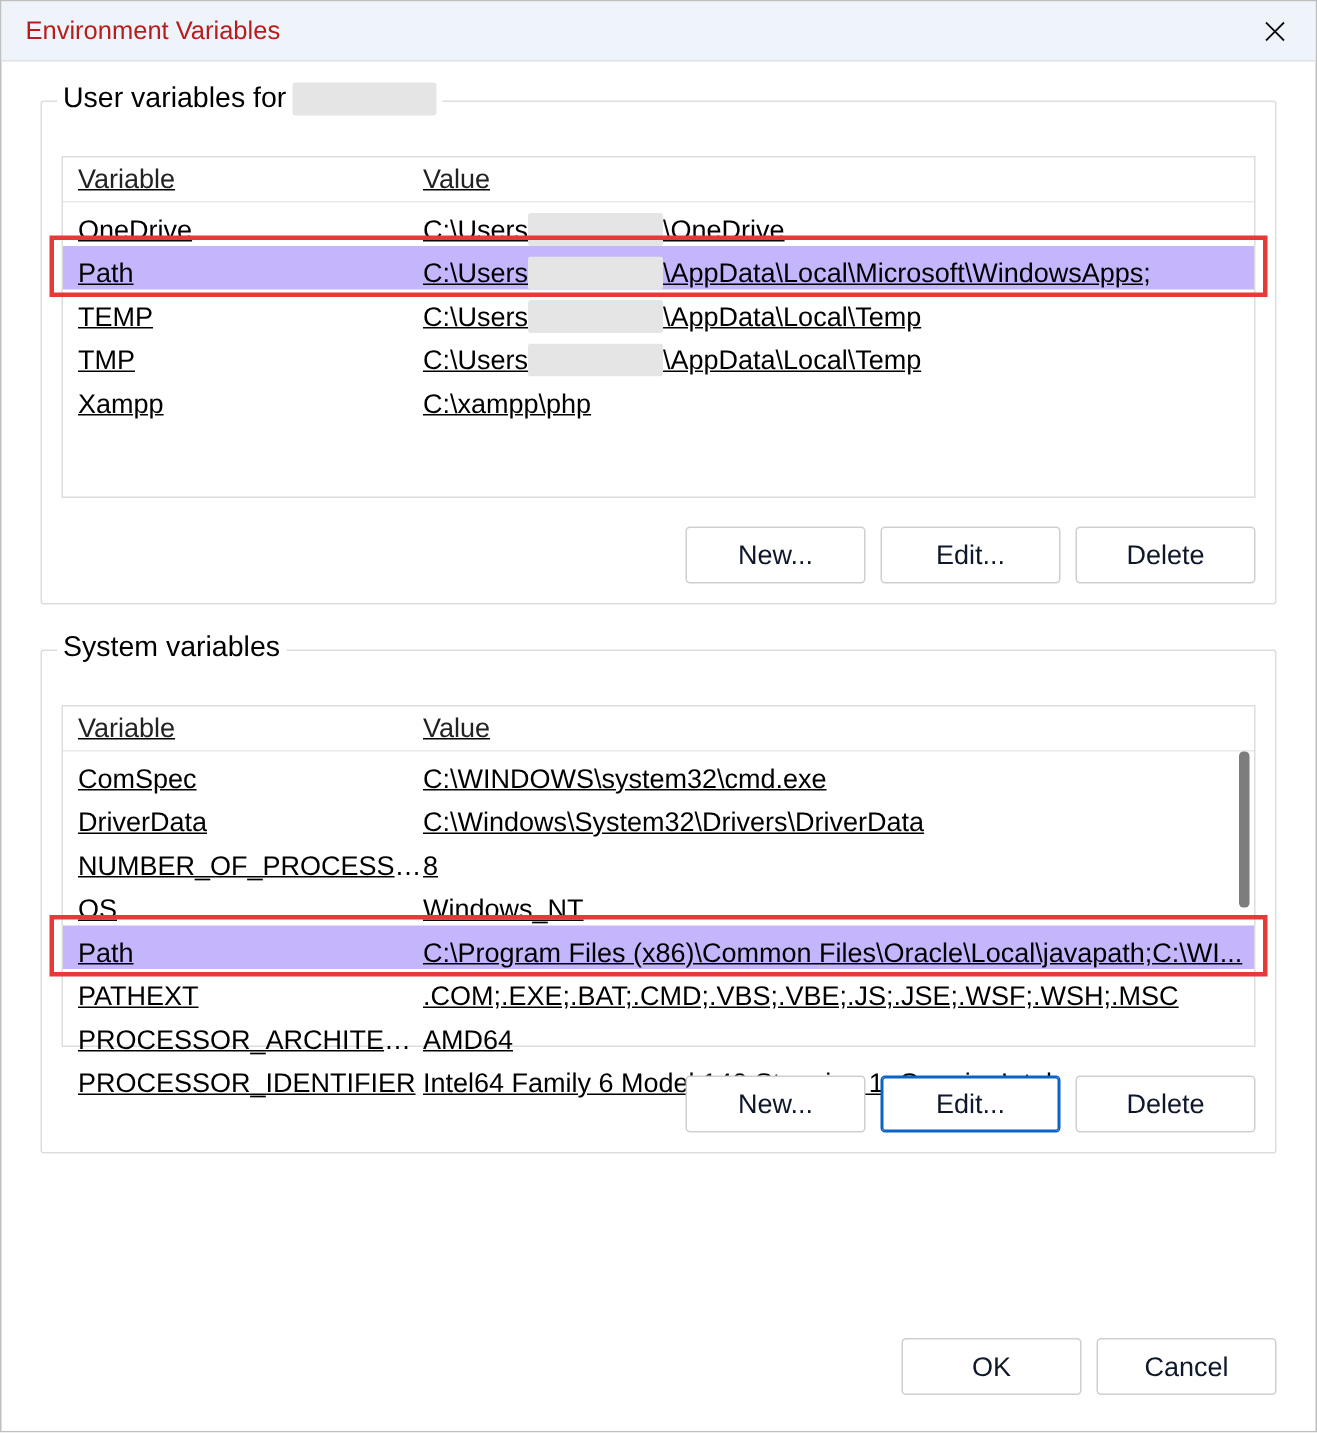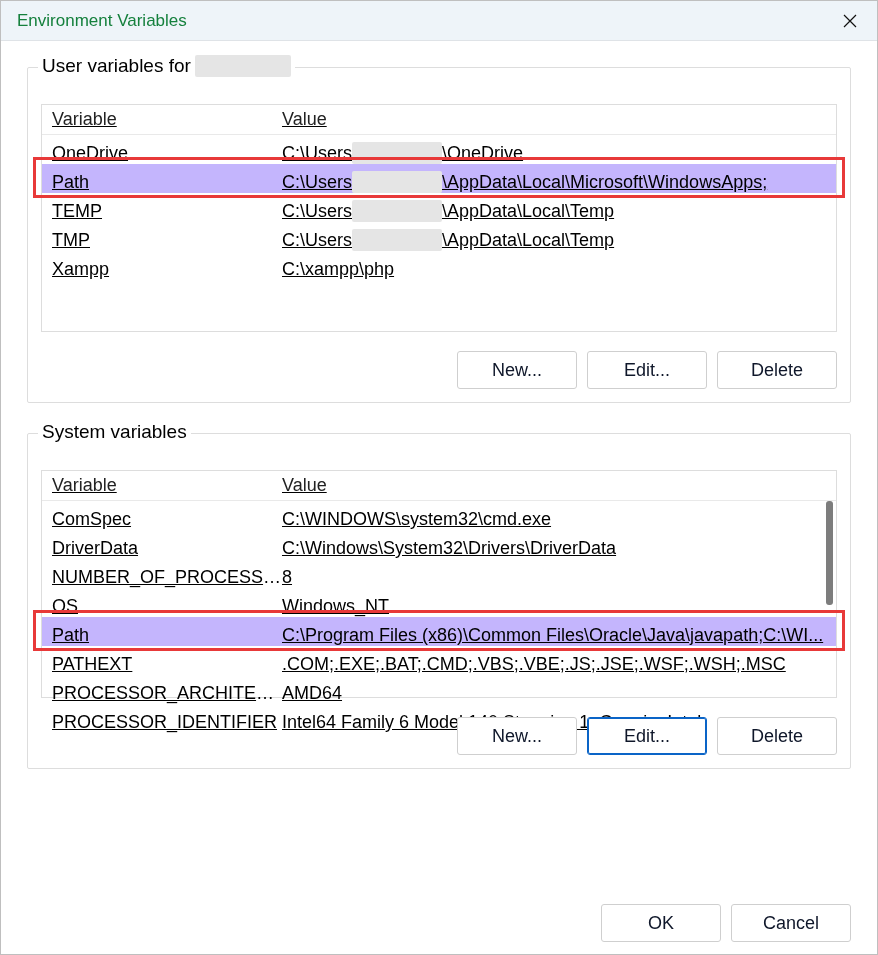--- a/index.html
+++ b/index.html
@@ -1,19 +1,19 @@
 <!DOCTYPE html>
 <html><head>
   <meta charset="utf-8">
   <style>
     * { box-sizing: border-box; margin: 0; padding: 0; }
     html, body { width: 878px; height: 955px; font-family: "Segoe UI", Arial, sans-serif; font-size: 18px; color: #000; background: #fff; overflow: hidden; }
     .window { position: relative; width: 878px; height: 955px; border: 1px solid #bfbfbf; background: #fff; }
     .titlebar { display: flex; align-items: center; justify-content: space-between; height: 40px; padding: 0 10px 0 16px; background: #eef4f9; border-bottom: 1px solid #dfe3e7; }
-    .titlebar .title { font-size: 17px; color: #15803d; }
+    .titlebar .title { font-size: 17px; color: #b91c1c; }
     .titlebar .close { width: 34px; height: 28px; display: flex; align-items: center; justify-content: center; background: transparent; border: none; }
     .titlebar .close svg { stroke: #111; stroke-width: 1.2; }
     .body { position: relative; padding: 26px; }
     .fieldset { position: relative; border: 1px solid #ddd; border-radius: 2px; padding: 36px 13px 70px 13px; margin-bottom: 30px; text-decoration: underline; }
     .legend { position: absolute; top: -13px; left: 10px; background: #fff; padding: 0 4px; font-size: 19px; display: flex; align-items: center; gap: 4px; }
     .legend .redact { display: inline-block; width: 96px; height: 22px; background: #e5e5e5; border-radius: 2px; }
     .table-wrap { position: relative; border: 1px solid #ddd; background: #fff; }
     .table-wrap.user { height: 228px; }
     .table-wrap.system { height: 228px; }
     .headers { display: flex; height: 30px; border-bottom: 1px solid #e9e9e9; align-items: center; font-size: 18px; color: #222; }
@@ -24,21 +24,21 @@
     .row.sel { background: #c4b5fd; }
     .col1 { width: 240px; padding-left: 10px; overflow: hidden; text-overflow: ellipsis; }
     .col2 { flex: 1; overflow: hidden; text-overflow: ellipsis; display: flex; align-items: center; }
     .redact2 { display: inline-block; width: 90px; height: 22px; background: #e5e5e5; border-radius: 2px; margin: 0 0px; }
     .scrollbar { position: absolute; right: 0; top: 2px; bottom: 2px; width: 14px; display: flex; flex-direction: column; align-items: center; padding-top: 28px; }
     .thumb { width: 7px; height: 104px; background: #7d7d7d; border-radius: 3px; }
     .highlight-box { position: absolute; border: 3px solid #e83939; pointer-events: none; }
     .btn-row { position: absolute; right: 13px; bottom: 13px; display: flex; gap: 10px; }
     .btn { width: 120px; height: 38px; border: 1px solid #cfcfcf; background: #fff; font-size: 18px; color: #0f172a; display: flex; align-items: center; justify-content: center; border-radius: 3px; cursor: pointer; }
     .btn.focus { border: 1px solid #0a64c7; box-shadow: inset 0 0 0 1px #0a64c7; }
-    .bottom-row { position: absolute; right: 26px; bottom: 12px; display: flex; gap: 10px; }
+    .bottom-row { position: absolute; right: 26px; bottom: 24px; display: flex; gap: 10px; }
   </style>
 </head>
 <body>
 
 <div class="window">
   <div class="titlebar">
     <span class="title">Environment Variables</span>
     <button class="close">
       <svg width="14" height="14" viewBox="0 0 14 14" fill="none">
           <path d="M1 1 L13 13 M13 1 L1 13"></path>
@@ -124,21 +124,21 @@
             <div class="row">
               <div class="col1">NUMBER_OF_PROCESSORS</div>
               <div class="col2">8</div>
             </div>
             <div class="row">
               <div class="col1">OS</div>
               <div class="col2">Windows_NT</div>
             </div>
             <div class="row sel">
               <div class="col1">Path</div>
-              <div class="col2">C:\Program Files (x86)\Common Files\Oracle\Java\javapath;C:\WI...</div>
+              <div class="col2">C:\Program Files (x86)\Common Files\Oracle\Local\javapath;C:\WI...</div>
             </div>
             <div class="row">
               <div class="col1">PATHEXT</div>
               <div class="col2">.COM;.EXE;.BAT;.CMD;.VBS;.VBE;.JS;.JSE;.WSF;.WSH;.MSC</div>
             </div>
             <div class="row">
               <div class="col1">PROCESSOR_ARCHITECTURE</div>
               <div class="col2">AMD64</div>
             </div>
             <div class="row">

